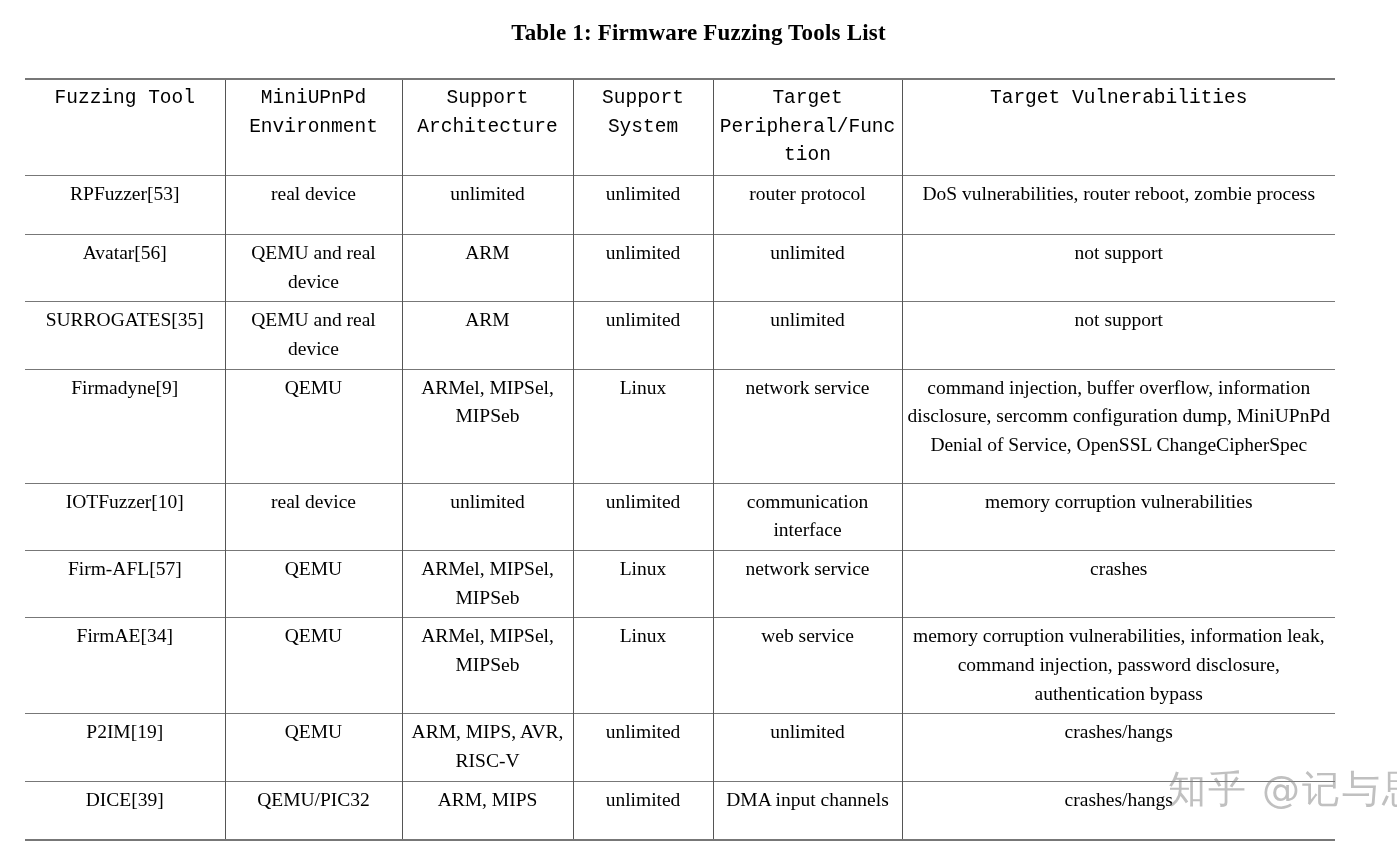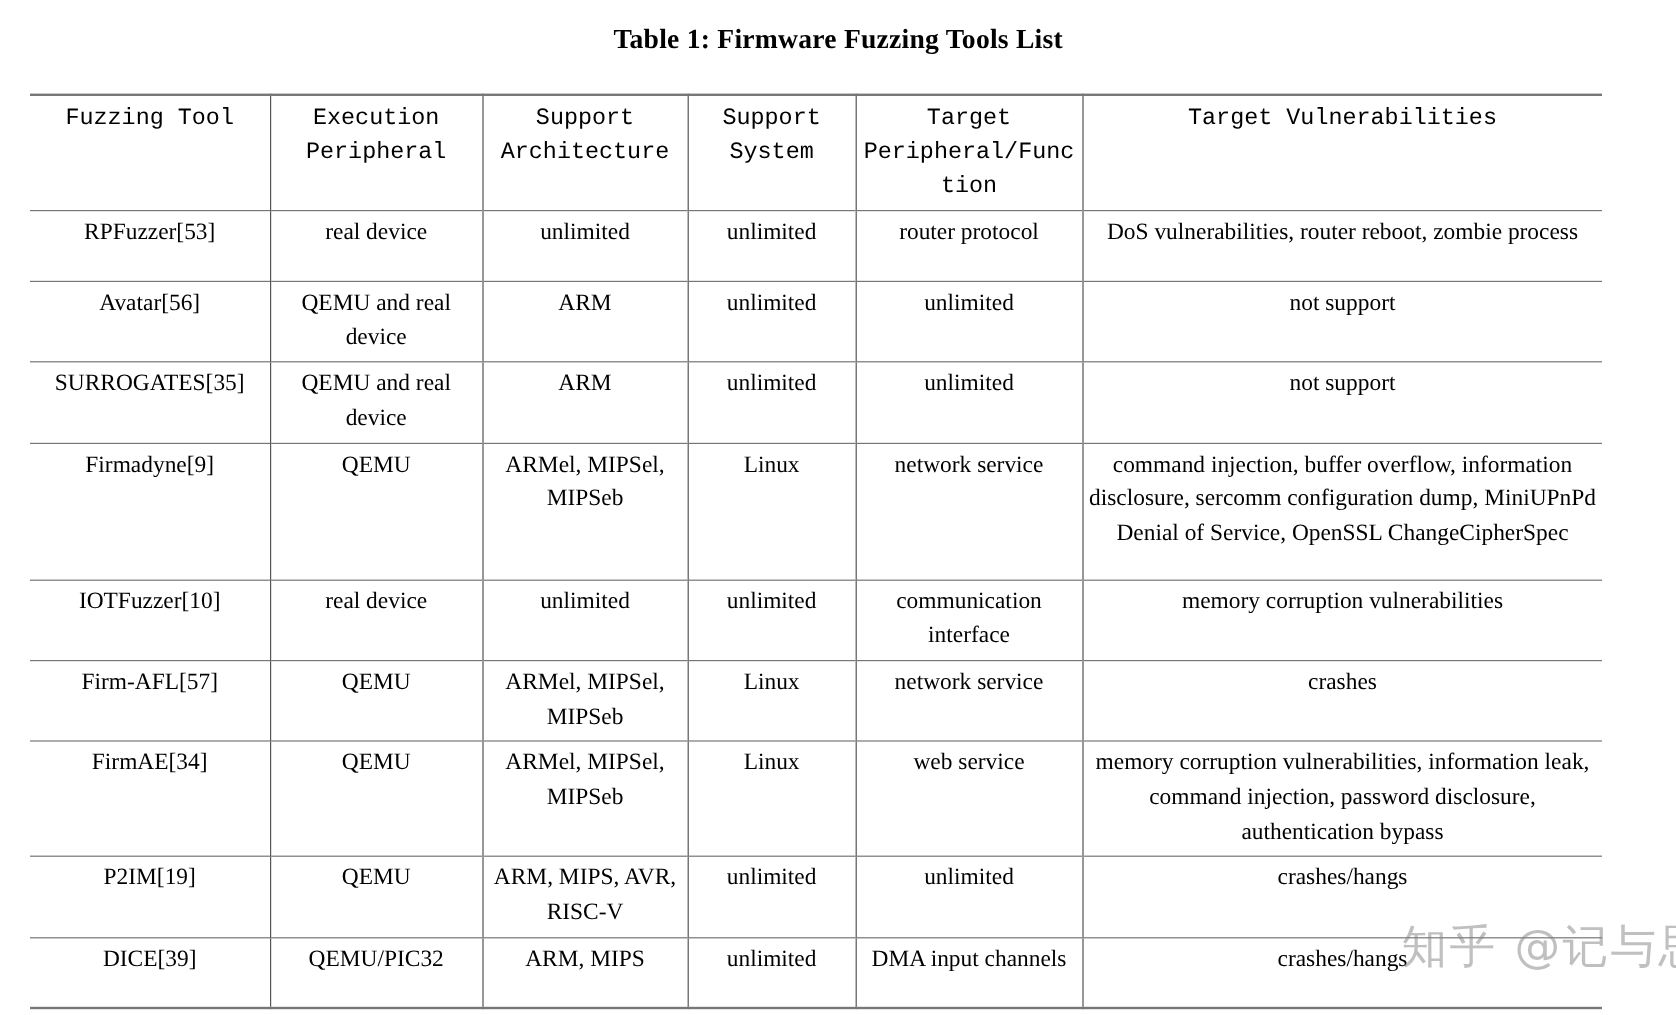--- a/index.html
+++ b/index.html
@@ -120,21 +120,21 @@
       <col class="c0">
         <col class="c1">
         <col class="c2">
         <col class="c3">
         <col class="c4">
         <col class="c5">
     </colgroup>
     <thead>
       <tr class="r-head">
         <th>Fuzzing Tool</th>
-        <th>Execution Peripheral</th>
+        <th>MiniUPnPd Environment</th>
         <th>Support Architecture</th>
         <th>Support System</th>
         <th>Target Peripheral/Function</th>
         <th>Target Vulnerabilities</th>
       </tr>
     </thead>
     <tbody>
 
       <tr class="h-59">
         <td>RPFuzzer[53]</td>

